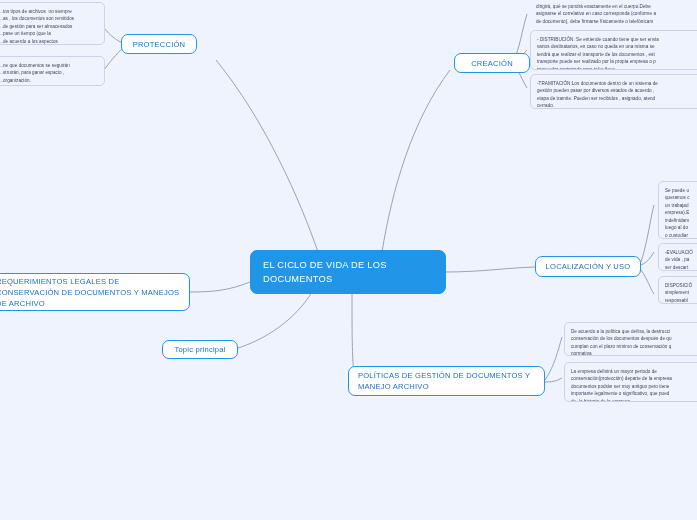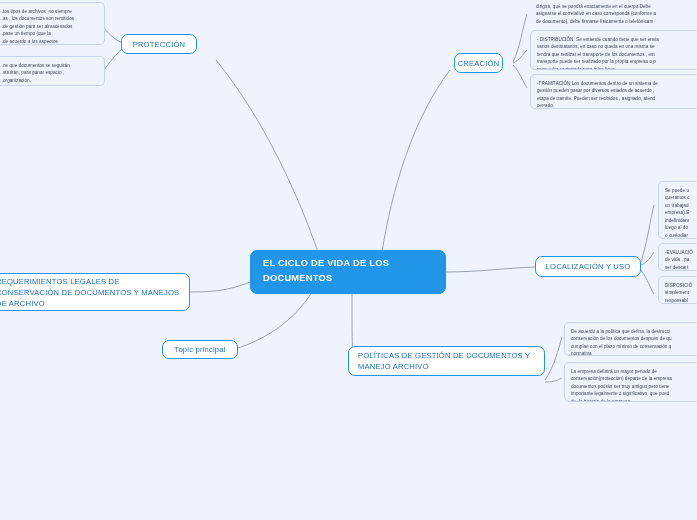--- a/index.html
+++ b/index.html
@@ -46,22 +46,21 @@
   .node-outline .label {
     padding: 5px 9px;
     font-size: 7.6px;
     line-height: 1.45;
     text-transform: none;
   }
   .node-root {
     background: #2196e8;
     border: 1.6px solid #2196e8;
     color: #ffffff;
-    font-weight: bold;
-    align-items: flex-end;
+    font-weight: normal;
   }
   .node-root .label {
     padding: 8px 12px;
     font-size: 9.3px;
     line-height: 1.55;
     letter-spacing: .25px;
   }
 
   
   .textblock {
@@ -120,33 +119,33 @@
   </svg>
 
   <div class="node node-root" style="left:250px; top:250px; width:196px; height:44px;">
     <div class="label">EL CICLO DE VIDA DE LOS DOCUMENTOS</div>
   </div>
 
   <div class="node node-outline" style="left:121px; top:34px; width:76px; height:20px; justify-content:center;">
     <div class="label">PROTECCIÓN</div>
   </div>
 
-  <div class="node node-outline" style="left:454px; top:53px; width:49px; height:20px; justify-content:center;">
+  <div class="node node-outline" style="left:454px; top:53px; width:76px; height:20px; justify-content:center;">
     <div class="label">CREACIÓN</div>
   </div>
 
   <div class="node node-outline" style="left:535px; top:256px; width:106px; height:21px; justify-content:center;text-align:center;">
     <div class="label">LOCALIZACIÓN Y USO</div>
   </div>
 
   <div class="node node-outline" style="left:-14px; top:273px; width:204px; height:38px;">
     <div class="label">REQUERIMIENTOS LEGALES DE CONSERVACIÓN DE DOCUMENTOS Y MANEJOS DE ARCHIVO</div>
   </div>
 
-  <div class="node node-outline" style="left:348px; top:346px; width:197px; height:30px;justify-content:flex-end;">
+  <div class="node node-outline" style="left:348px; top:366px; width:197px; height:30px;justify-content:flex-end;">
     <div class="label">POLÍTICAS DE GESTIÓN DE DOCUMENTOS Y MANEJO ARCHIVO</div>
   </div>
 
   <div class="node node-outline" style="left:162px; top:340px; width:76px; height:19px; justify-content:center;">
     <div class="label">Topic principal</div>
   </div>
 
   <div class="textblock" style="left:-8px; top:2px; width:113px; height:43px;">...tos tipos de archivos  no siempre
 ...as , los documentos son remitidos
 ...de gestión para ser almacenados

